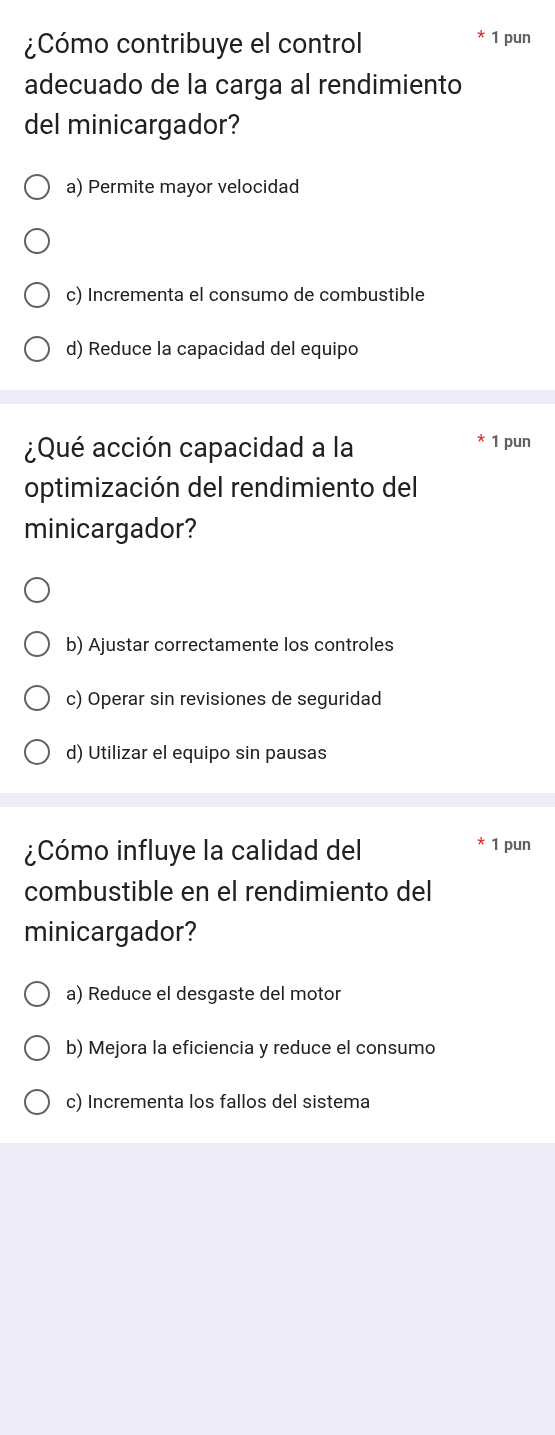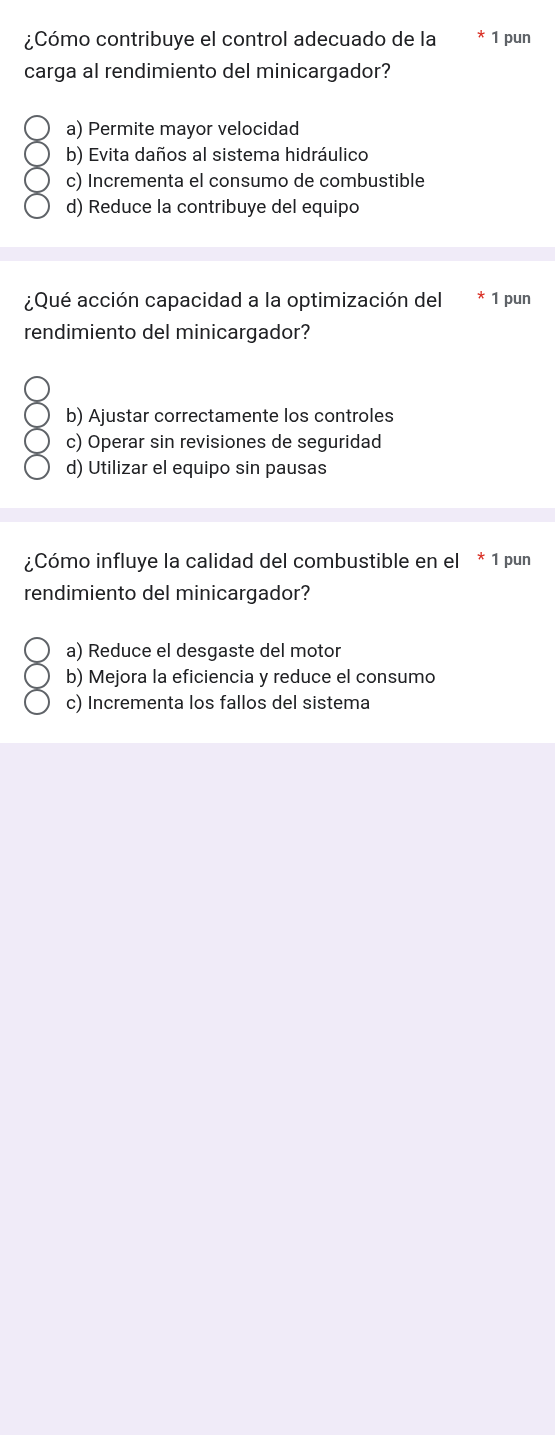--- a/index.html
+++ b/index.html
@@ -14,21 +14,21 @@
     padding: 24px 24px 28px 24px;
     margin-bottom: 14px;
   }
   .card:last-child { margin-bottom: 16px; }
   .q-header {
     display: flex;
     align-items: flex-start;
     margin-bottom: 28px;
   }
   .q-text {
-    font-size: 21px;
+    font-size: 27px;
     line-height: 1.5;
     color: #202124;
     flex: 1;
     padding-right: 8px;
     letter-spacing: 0.1px;
   }
   .meta {
     white-space: nowrap;
     display: flex;
     align-items: baseline;
@@ -40,20 +40,21 @@
     font-size: 18px;
   }
   .points {
     color: #5f6368;
     font-size: 16px;
     font-weight: bold;
   }
   .options {
     display: flex;
     flex-direction: column;
+    gap: 28px;
   }
   .option {
     display: flex;
     align-items: center;
     gap: 16px;
     cursor: pointer;
   }
   .radio {
     width: 26px;
     height: 26px;
@@ -78,29 +79,28 @@
       <span class="points">1 pun</span>
     </div>
   </div>
   <div class="options">
     <label class="option">
       <span class="radio"></span>
       <span class="opt-label">a) Permite mayor velocidad</span>
     </label>
     <label class="option">
       <span class="radio"></span>
-      <span class="opt-label">b) Evita daños al sistema hidráulico</span>
     </label>
     <label class="option">
       <span class="radio"></span>
       <span class="opt-label">c) Incrementa el consumo de combustible</span>
     </label>
     <label class="option">
       <span class="radio"></span>
-      <span class="opt-label">d) Reduce la contribuye del equipo</span>
+      <span class="opt-label">d) Reduce la capacidad del equipo</span>
     </label>
   </div>
 </div>
 
 <div class="card">
   <div class="q-header">
     <div class="q-text">¿Qué acción capacidad a la optimización del rendimiento del minicargador?</div>
     <div class="meta">
       <span class="asterisk">*</span>
       <span class="points">1 pun</span>

